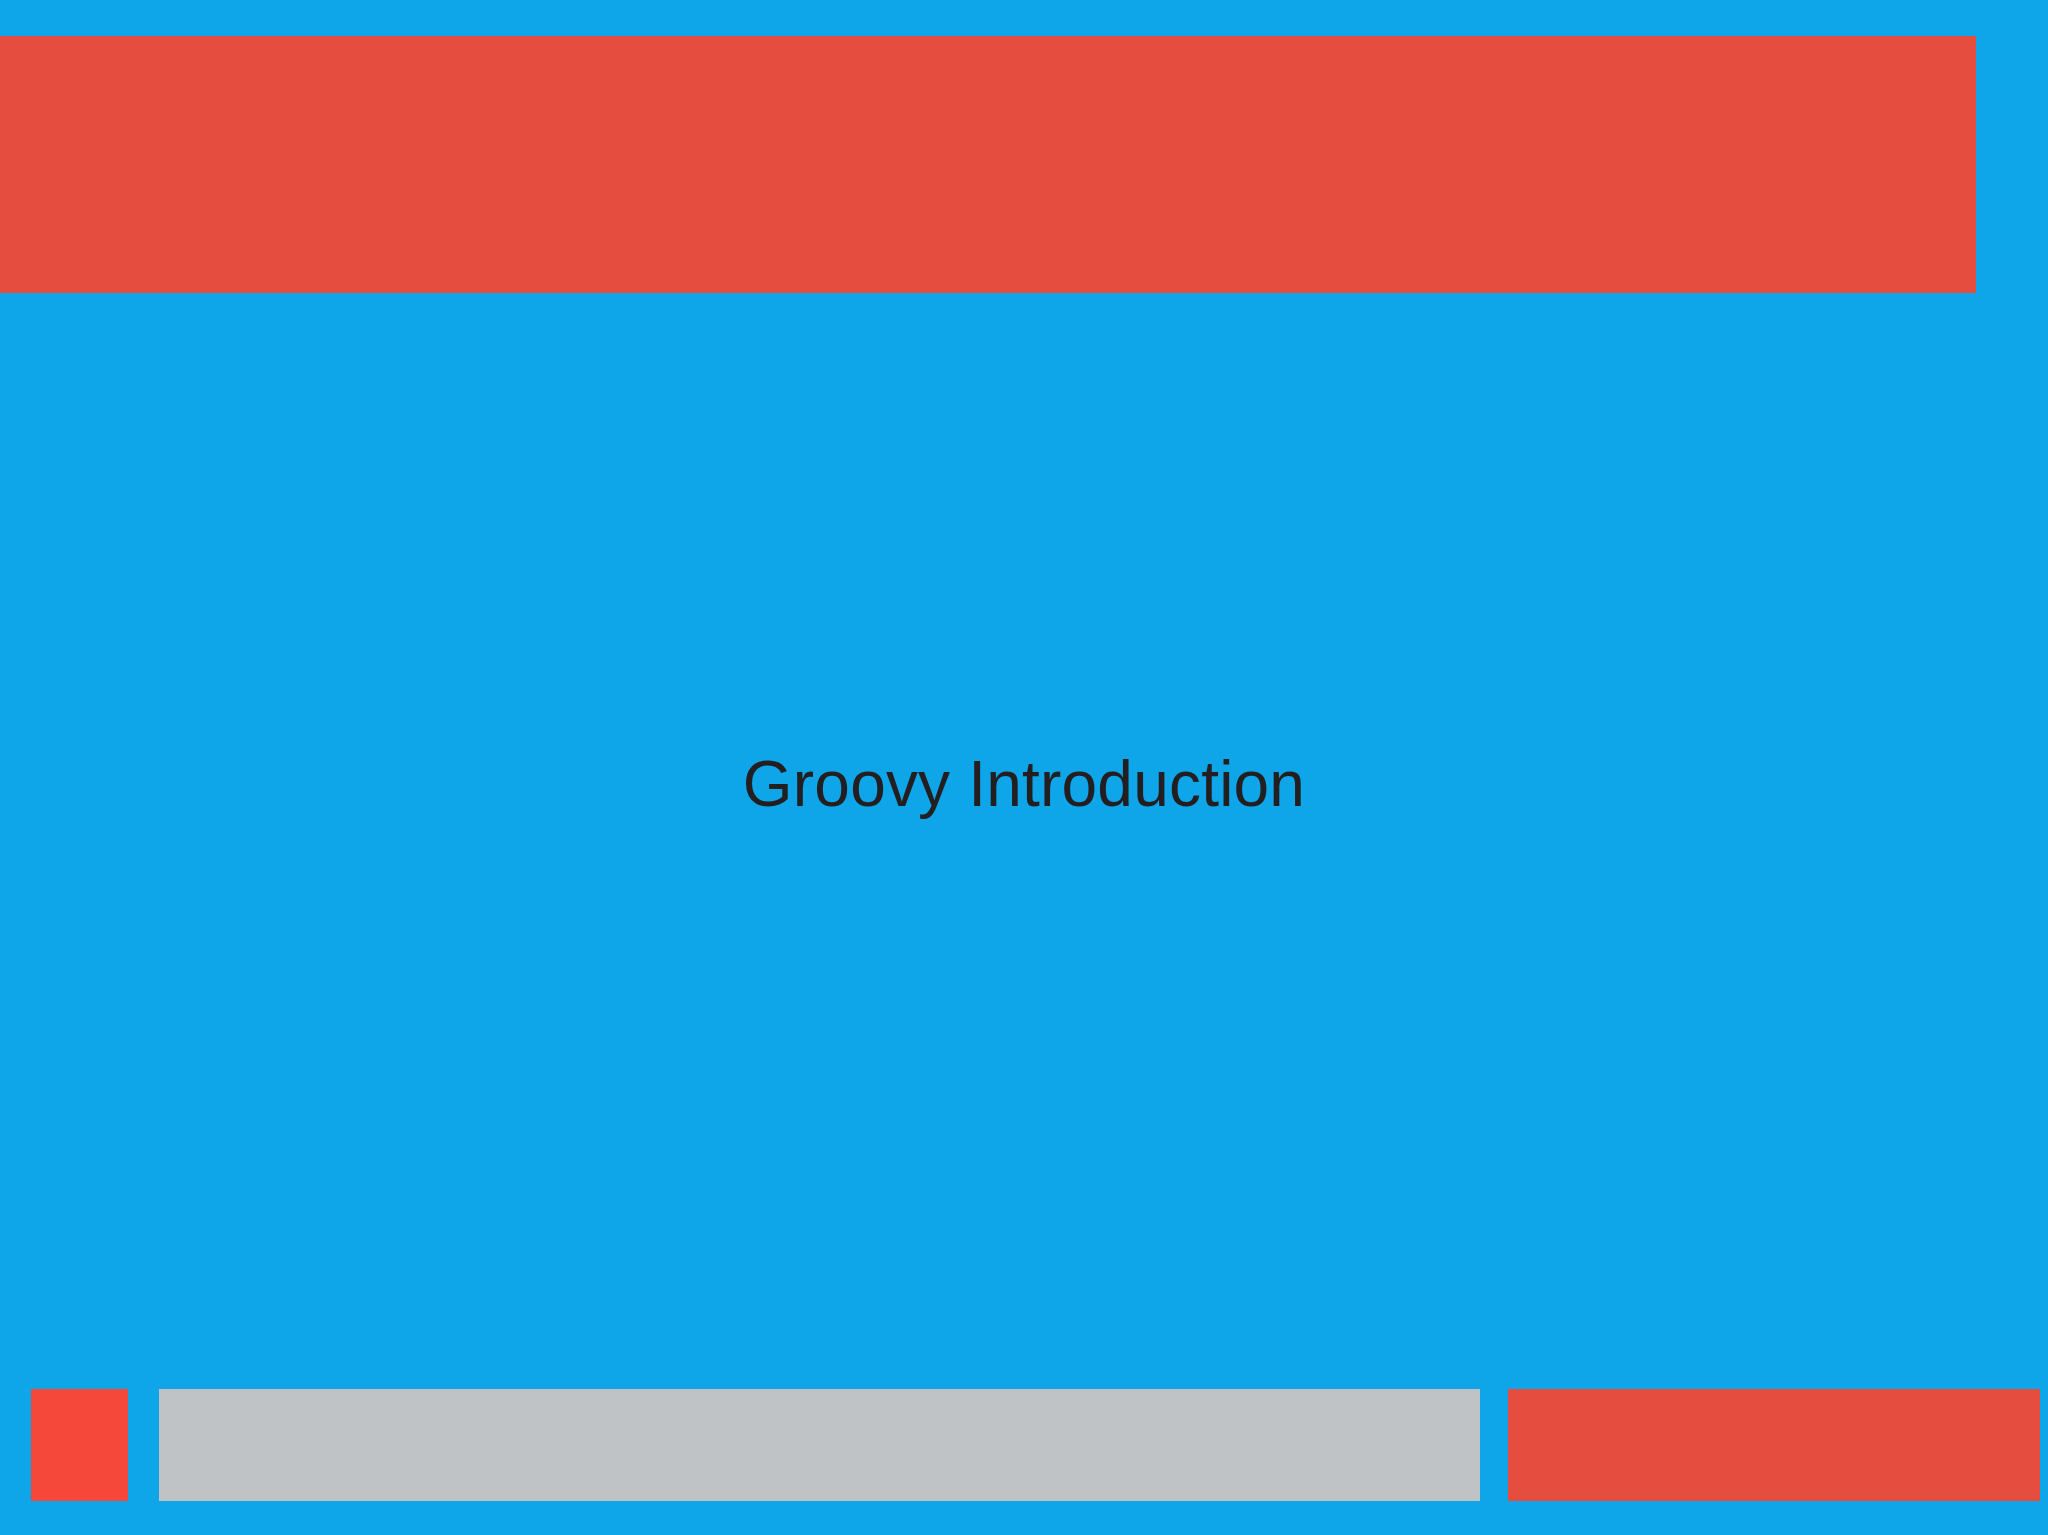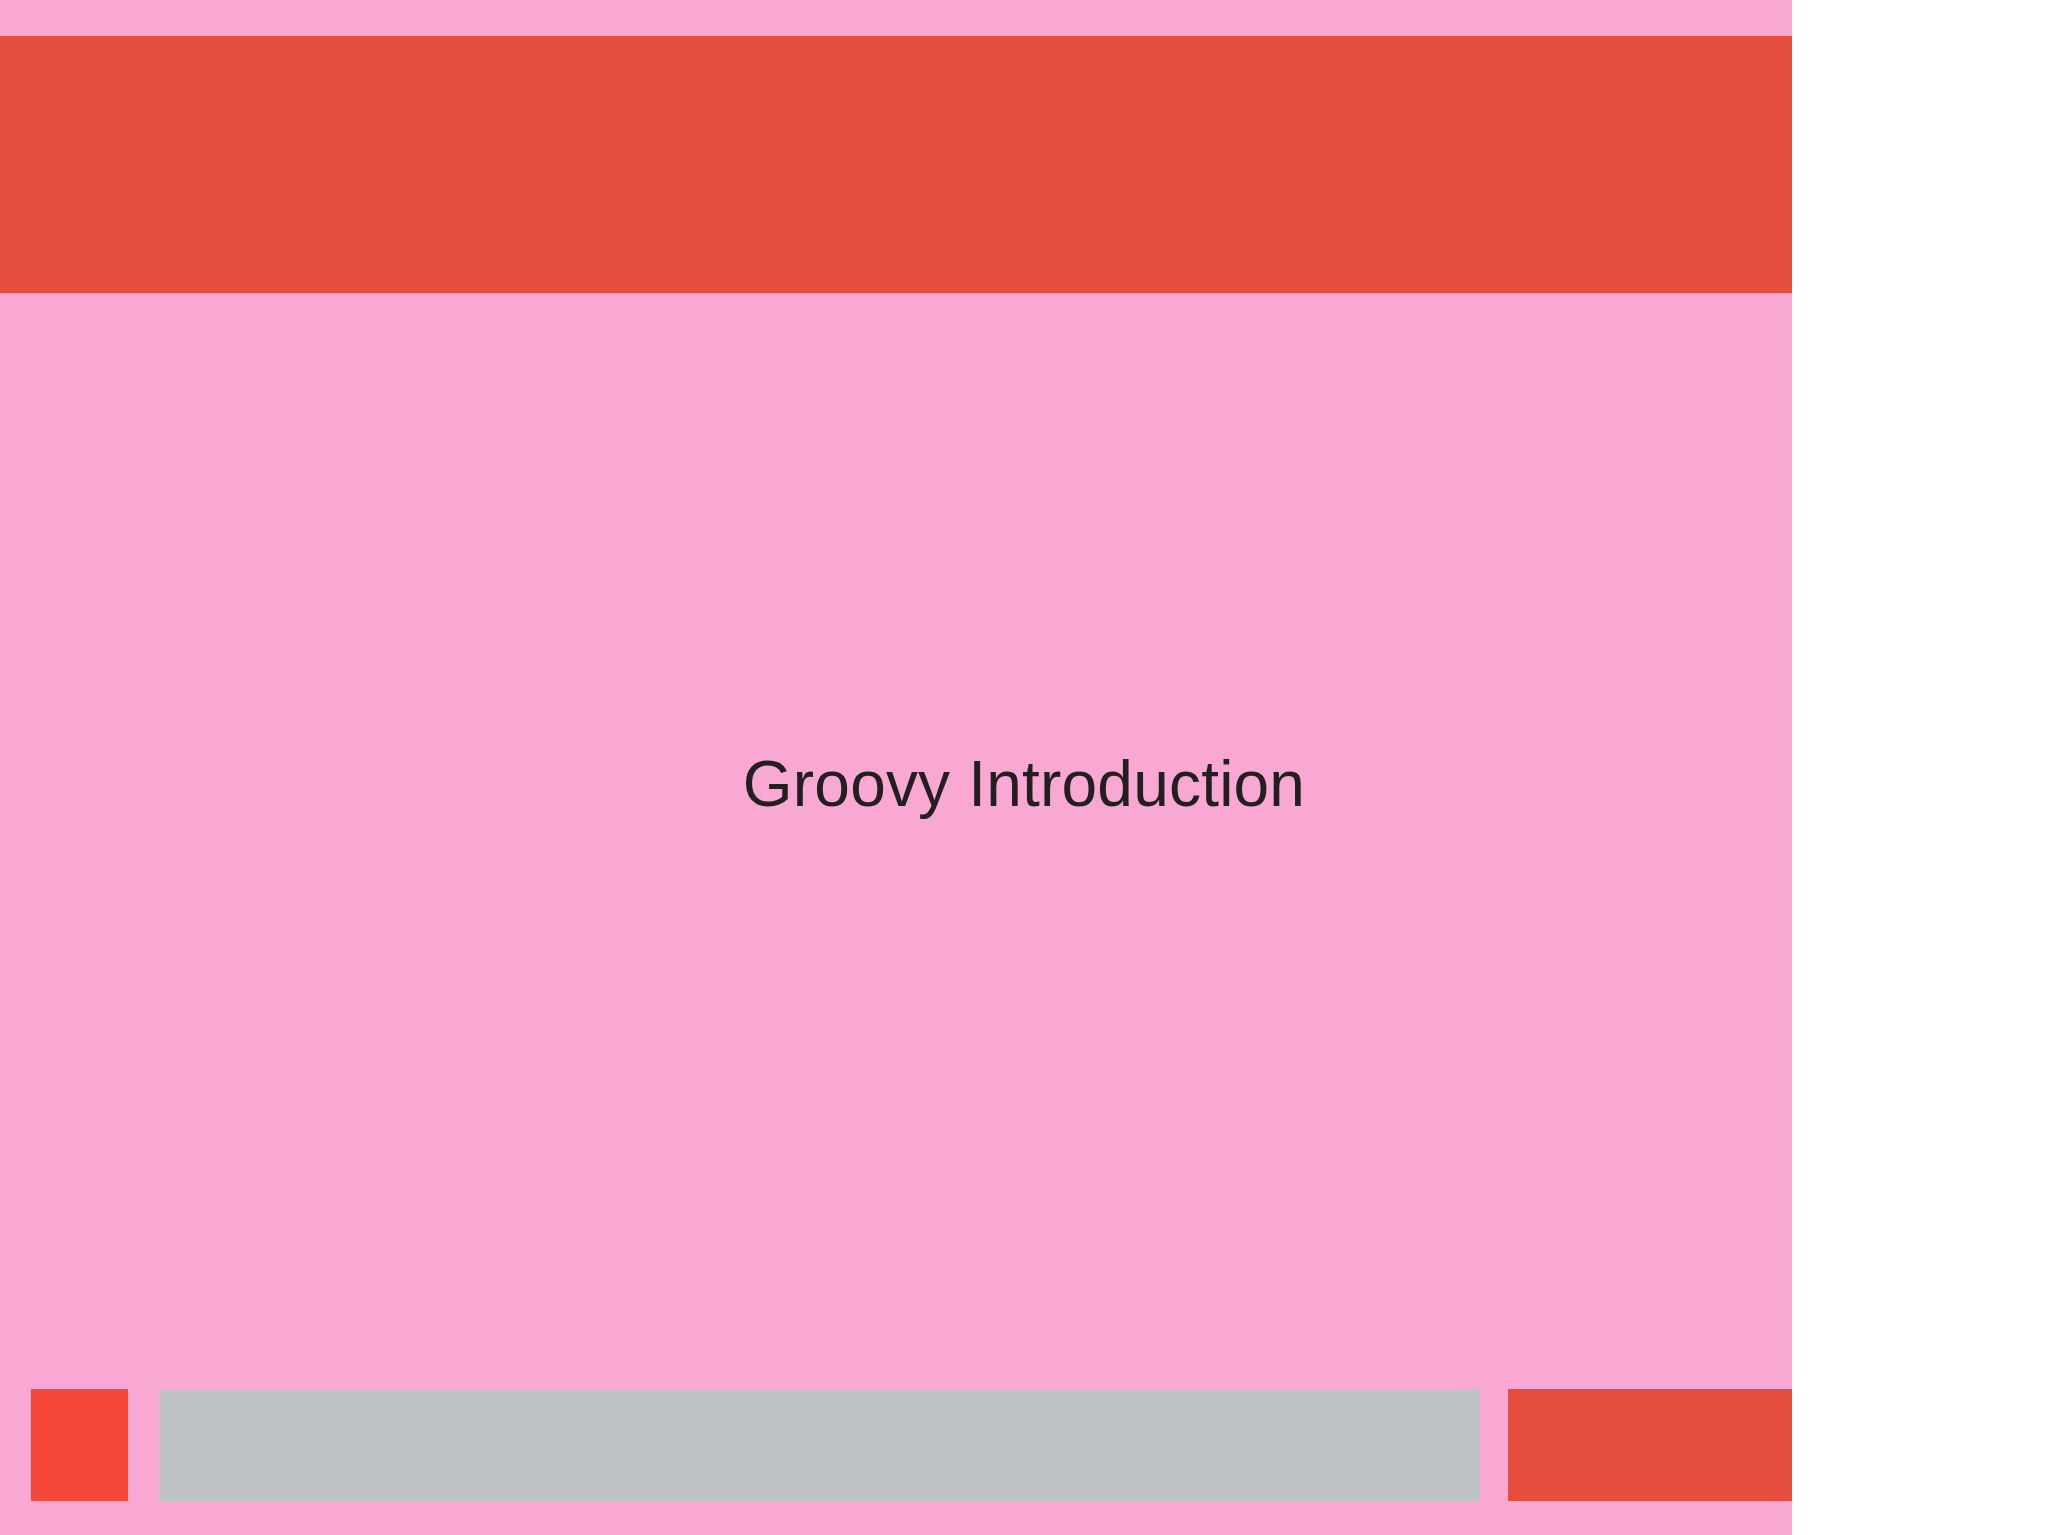--- a/index.html
+++ b/index.html
@@ -5,23 +5,23 @@
   html, body {
     margin: 0;
     padding: 0;
     background: #ffffff;
   }
   body {
     font-family: "Liberation Sans", sans-serif;
   }
   .slide {
     position: relative;
-    width: 1792px;
+    width: 2048px;
     height: 1535px;
-    background: #f9a8d4;
+    background: #0ea5e9;
     overflow: hidden;
   }
 
   
   .header-band {
     position: absolute;
     left: 0;
     top: 36px;
     width: 1976px;
     height: 257px;

